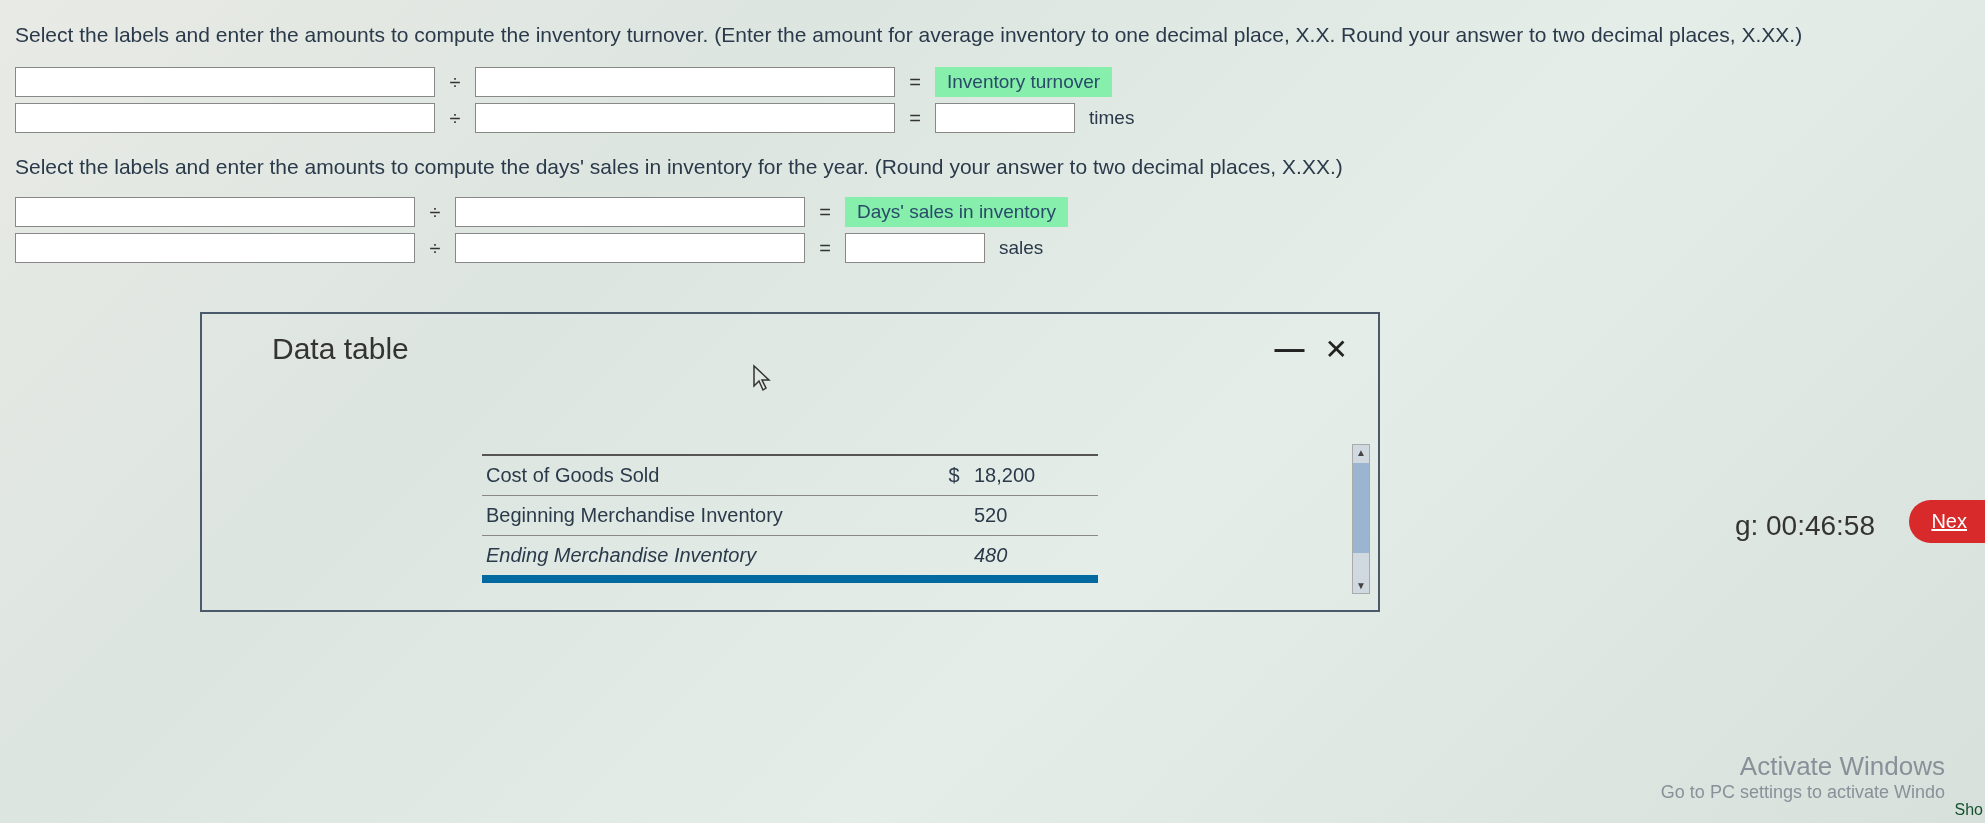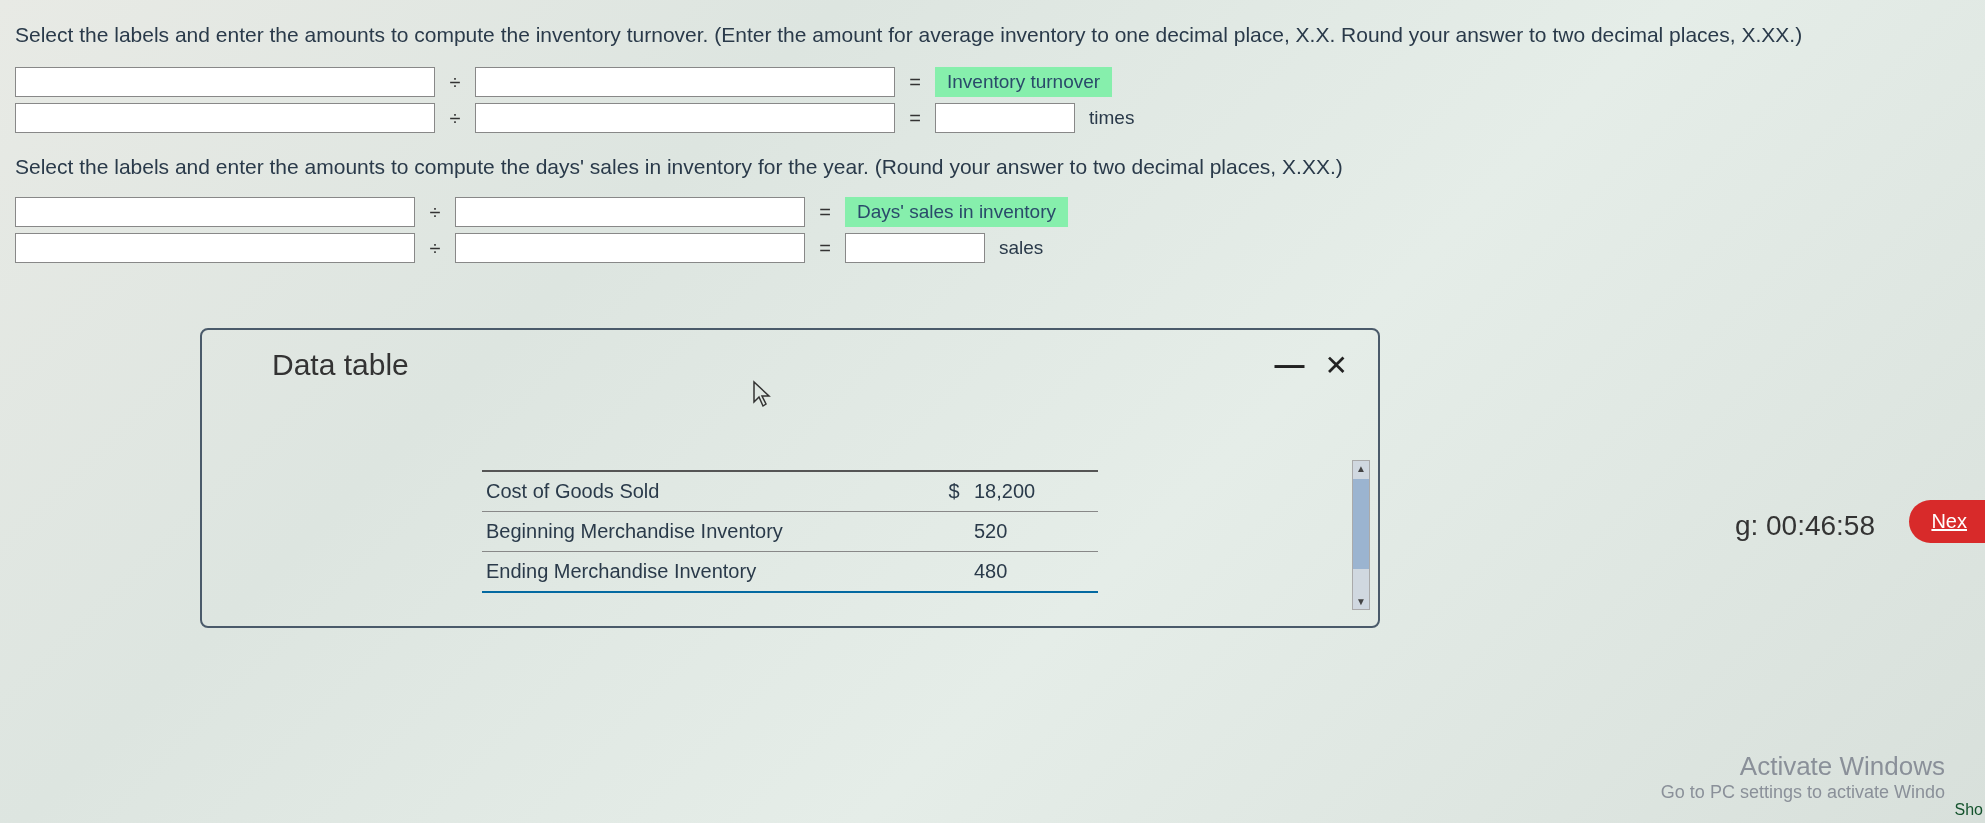--- a/index.html
+++ b/index.html
@@ -47,26 +47,26 @@
   .unit { font-size: 19px; color: #2a3a4a; margin-left: 4px; }
   .instruction2 {
     font-size: 21px;
     color: #2a3a4a;
     margin: 22px 0 18px 0;
   }
   
   .modal {
     position: absolute;
     left: 200px;
-    top: 328px;
+    top: 312px;
     width: 1180px;
     height: 300px;
     background: rgba(255,255,255,0.0);
     border: 2px solid #4a5a6a;
-    border-radius: 8px;
+    border-radius: 0;
   }
   .modal-header {
     display: flex;
     justify-content: space-between;
     align-items: center;
     padding: 18px 30px 10px 70px;
   }
   .modal-title { font-size: 30px; color: #333; }
   .modal-controls { display: flex; gap: 20px; align-items: center; }
   .min-icon { font-size: 30px; font-weight: bold; color: #222; cursor: pointer; line-height: 10px; }
@@ -189,21 +189,21 @@
     <div class="data-row">
       <span class="data-label">Cost of Goods Sold</span>
       <span class="data-cur">$</span>
       <span class="data-val">18,200</span>
     </div>
     <div class="data-row">
       <span class="data-label">Beginning Merchandise Inventory</span>
       <span class="data-cur"></span>
       <span class="data-val">520</span>
     </div>
-    <div class="data-row" style="border-bottom:2px solid #0369a1;">
+    <div class="data-row" style="border-bottom:8px solid #0369a1;font-style:italic;">
       <span class="data-label">Ending Merchandise Inventory</span>
       <span class="data-cur"></span>
       <span class="data-val">480</span>
     </div>
   </div>
   <div class="scrollbar">
     <span class="scroll-up">▲</span>
     <div class="scroll-thumb"></div>
     <span class="scroll-down">▼</span>
   </div>

